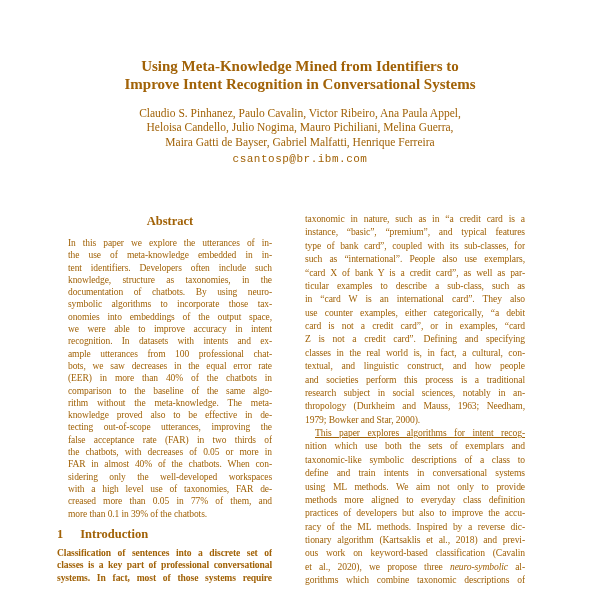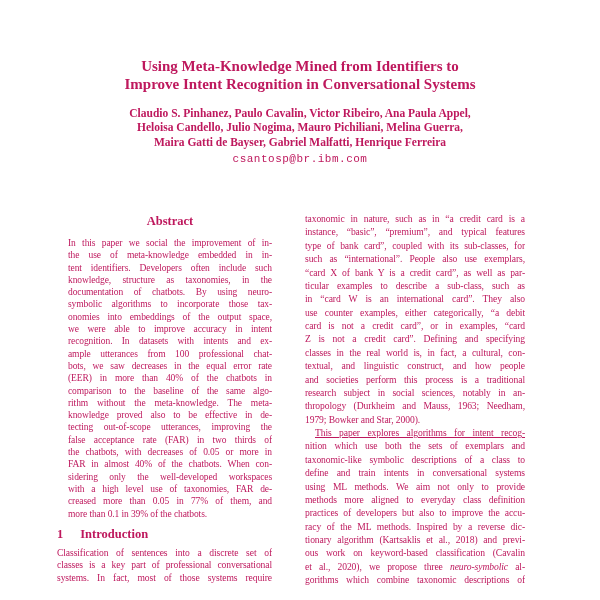--- a/index.html
+++ b/index.html
@@ -1,39 +1,39 @@
 <!DOCTYPE html>
 <html><head>
 <meta charset="utf-8">
 <style>
   html,body{margin:0;padding:0;background:#fff;}
   #page{
     position:relative;width:556px;height:600px;background:#ffffff;
-    font-family:"Liberation Serif",serif;color:#be185d;overflow:hidden;
+    font-family:"Liberation Serif",serif;color:#a16207;overflow:hidden;
   }
   
   .header{position:absolute;left:0;top:58px;width:600px;text-align:center;}
   .title .ln{font-weight:bold;font-size:15px;line-height:17.6px;text-align:center;text-align-last:center;}
   .authors{margin-top:13px;}
-  .authors .ln{font-weight:bold;font-size:11.5px;line-height:14.2px;text-align:left;text-align-last:center;}
+  .authors .ln{font-weight:normal;font-size:11.5px;line-height:14.2px;text-align:left;text-align-last:center;}
   .affil{margin-top:17px;font-size:11.5px;line-height:12px;}
   .email{margin-top:4px;font-family:"Liberation Mono","DejaVu Sans Mono",monospace;font-size:11px;letter-spacing:.5px;}
   
   .col{position:absolute;top:212px;}
   .col.left{left:57px;width:215px;}
   .col.right{left:305px;width:220px;}
   .abs-wrap{margin-left:11px;width:204px;}
   .abs-title{margin:2px 0 0;font-size:12.5px;font-weight:bold;text-align:center;line-height:14px;}
   .abs-body{margin-top:9px;font-size:9.5px;letter-spacing:-.1px;}
   .abs-body .ln{line-height:12.3px;height:12.3px;}
   .sec{margin:7px 0 0;font-size:12.5px;font-weight:bold;line-height:15px;font-family:Liberation Serif, serif;}
   .sec .sec-t{margin-left:17px;}
   .body{font-size:9.6px;letter-spacing:-.1px;}
   .left .body{margin-top:5px;}
-  .left .body .ln{line-height:12.55px;height:12.55px;}
+  .left .body .ln{line-height:12.55px;height:12.55px;font-weight:bold;}
   .right .ln{line-height:13.38px;height:13.38px;}
   
   .ln{text-align:justify;text-align-last:justify;text-justify:inter-word;overflow:hidden;}
   .ln.end{text-align-last:left;}
   .ln.ind{text-indent:10px;text-decoration:underline;}
 </style>
 </head>
 <body>
 
 <div id="page">
@@ -48,21 +48,21 @@
         <div class="ln">Heloisa Candello, Julio Nogima, Mauro Pichiliani, Melina Guerra,</div>
         <div class="ln">Maira Gatti de Bayser, Gabriel Malfatti, Henrique Ferreira</div>
       </div>
     <div class="email">csantosp@br.ibm.com</div>
   </header>
 
   <section class="col left">
     <div class="abs-wrap">
       <h2 class="abs-title">Abstract</h2>
       <div class="abs-body">
-          <div class="ln">In this paper we social the improvement of in-</div>
+          <div class="ln">In this paper we explore the utterances of in-</div>
           <div class="ln">the use of meta-knowledge embedded in in-</div>
           <div class="ln">tent identifiers. Developers often include such</div>
           <div class="ln">knowledge, structure as taxonomies, in the</div>
           <div class="ln">documentation of chatbots. By using neuro-</div>
           <div class="ln">symbolic algorithms to incorporate those tax-</div>
           <div class="ln">onomies into embeddings of the output space,</div>
           <div class="ln">we were able to improve accuracy in intent</div>
           <div class="ln">recognition. In datasets with intents and ex-</div>
           <div class="ln">ample utterances from 100 professional chat-</div>
           <div class="ln">bots, we saw decreases in the equal error rate</div>

